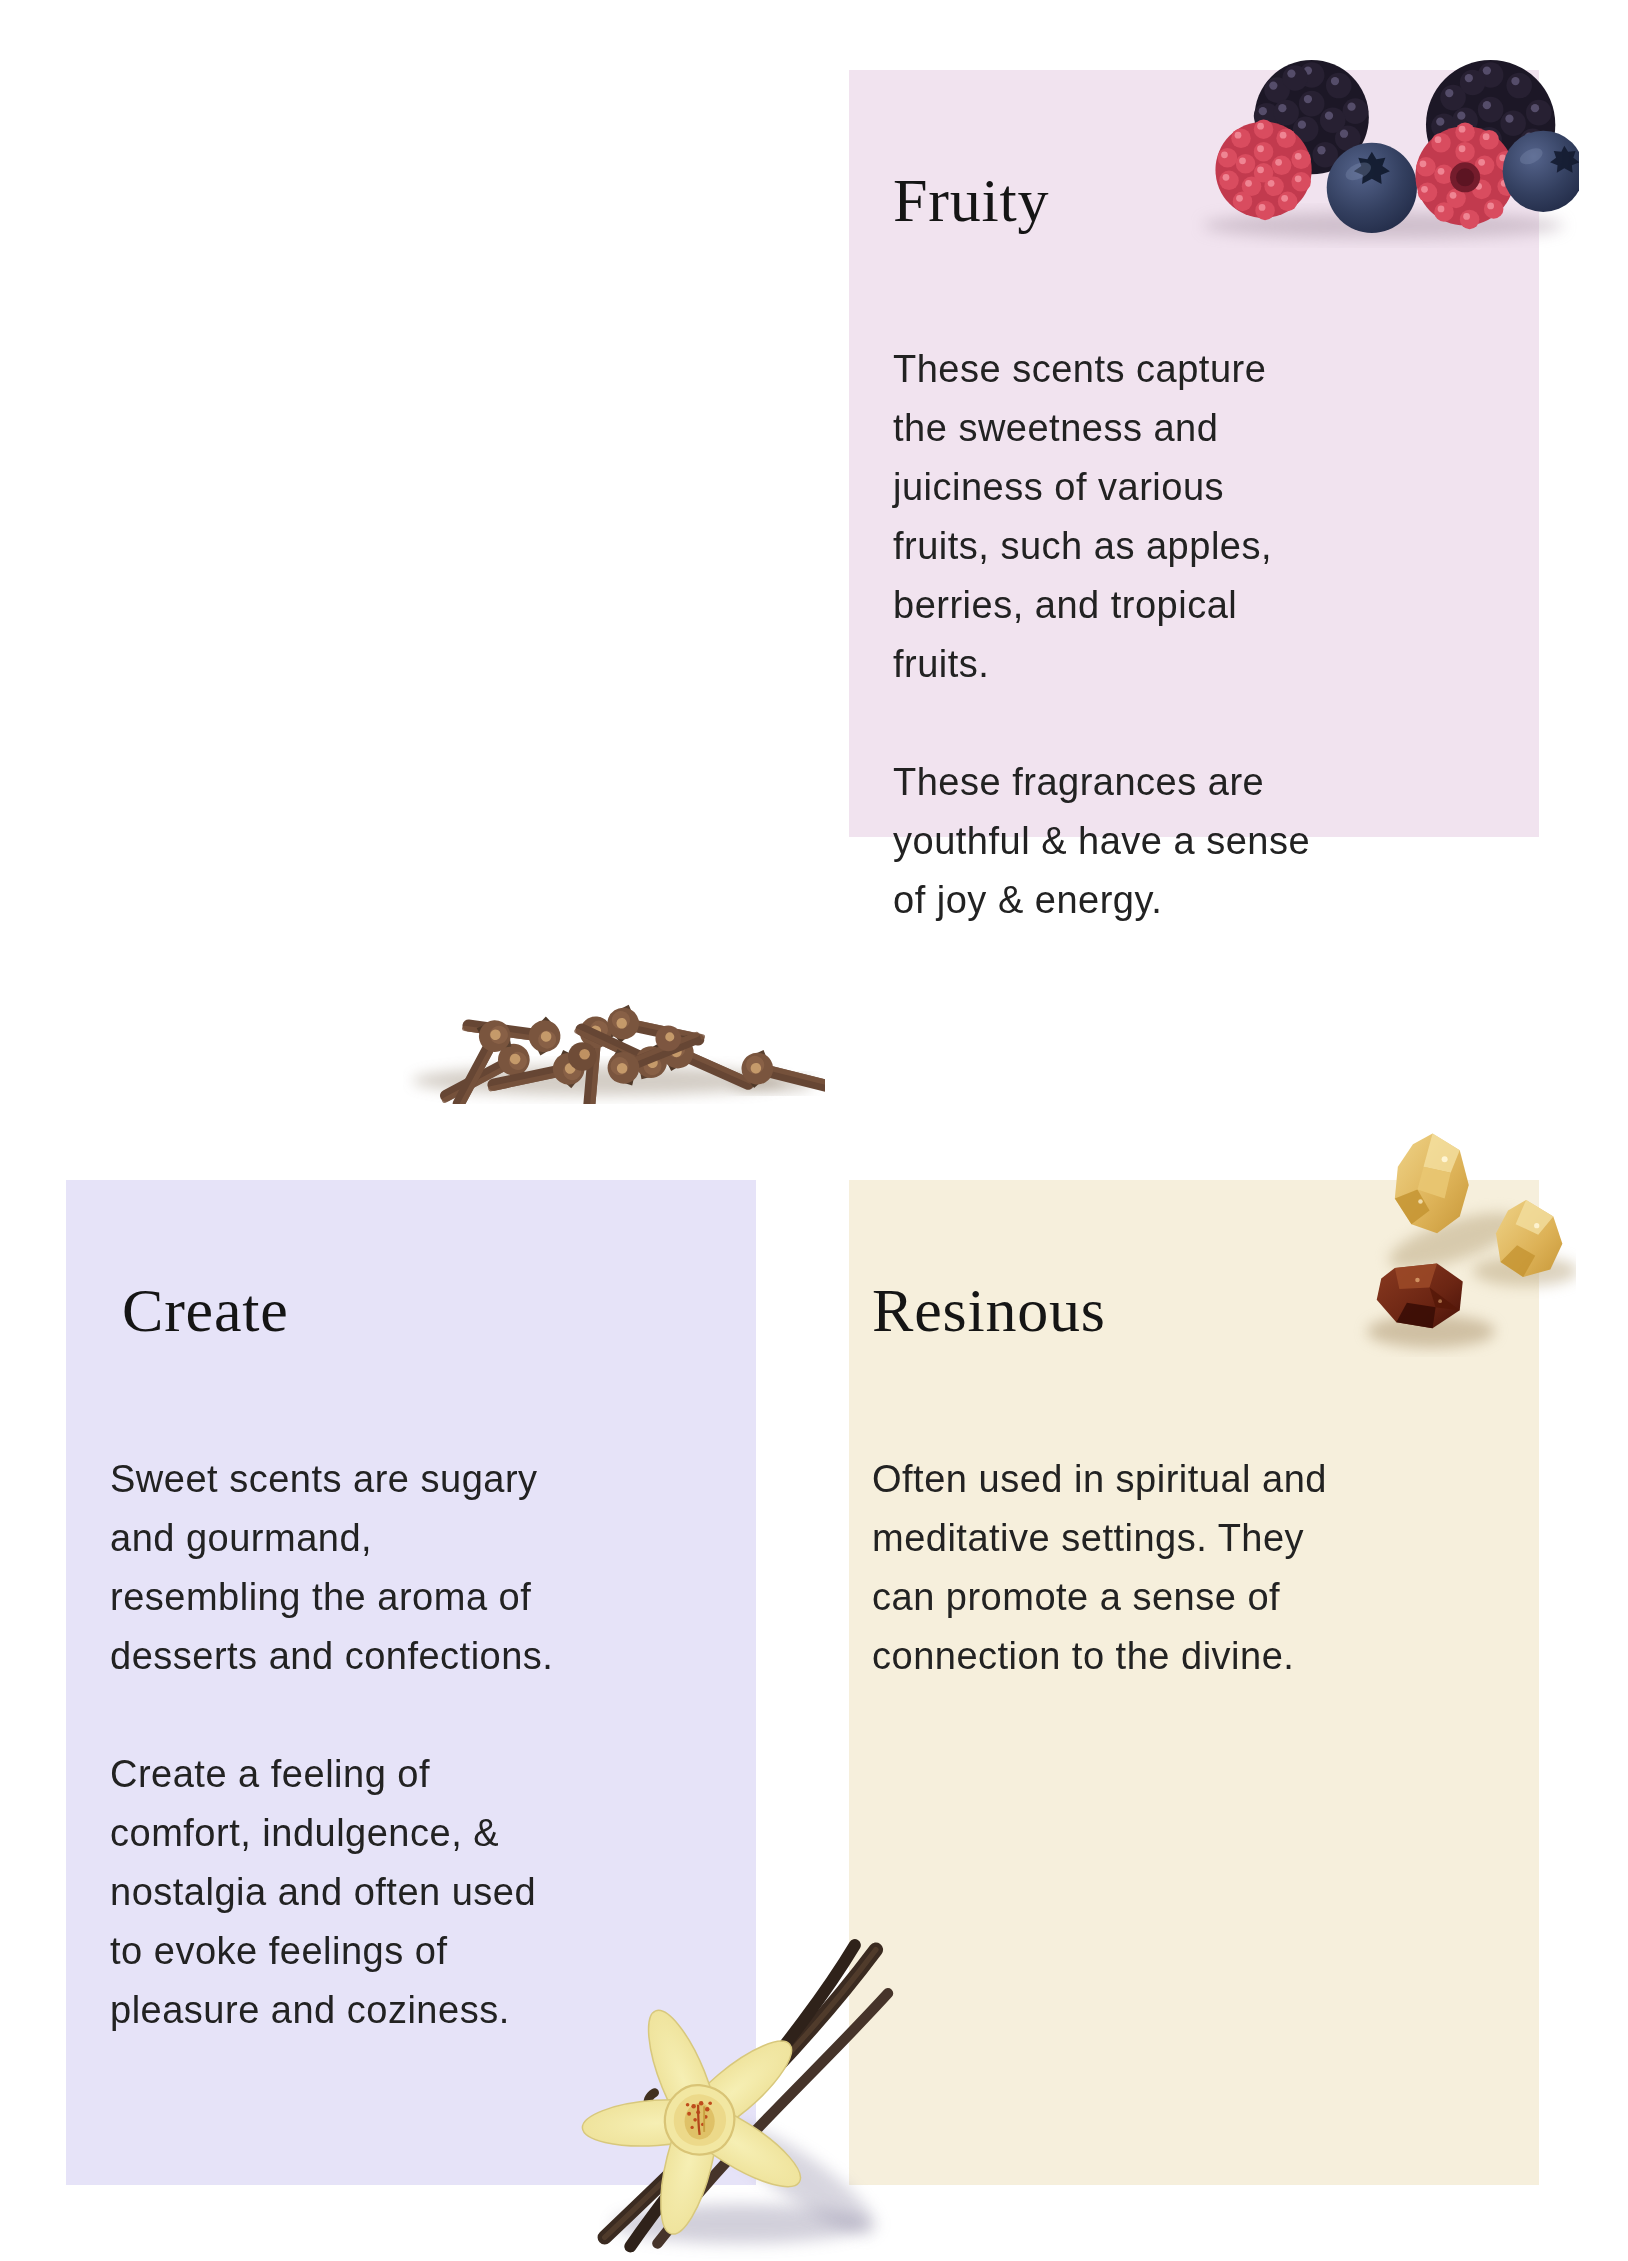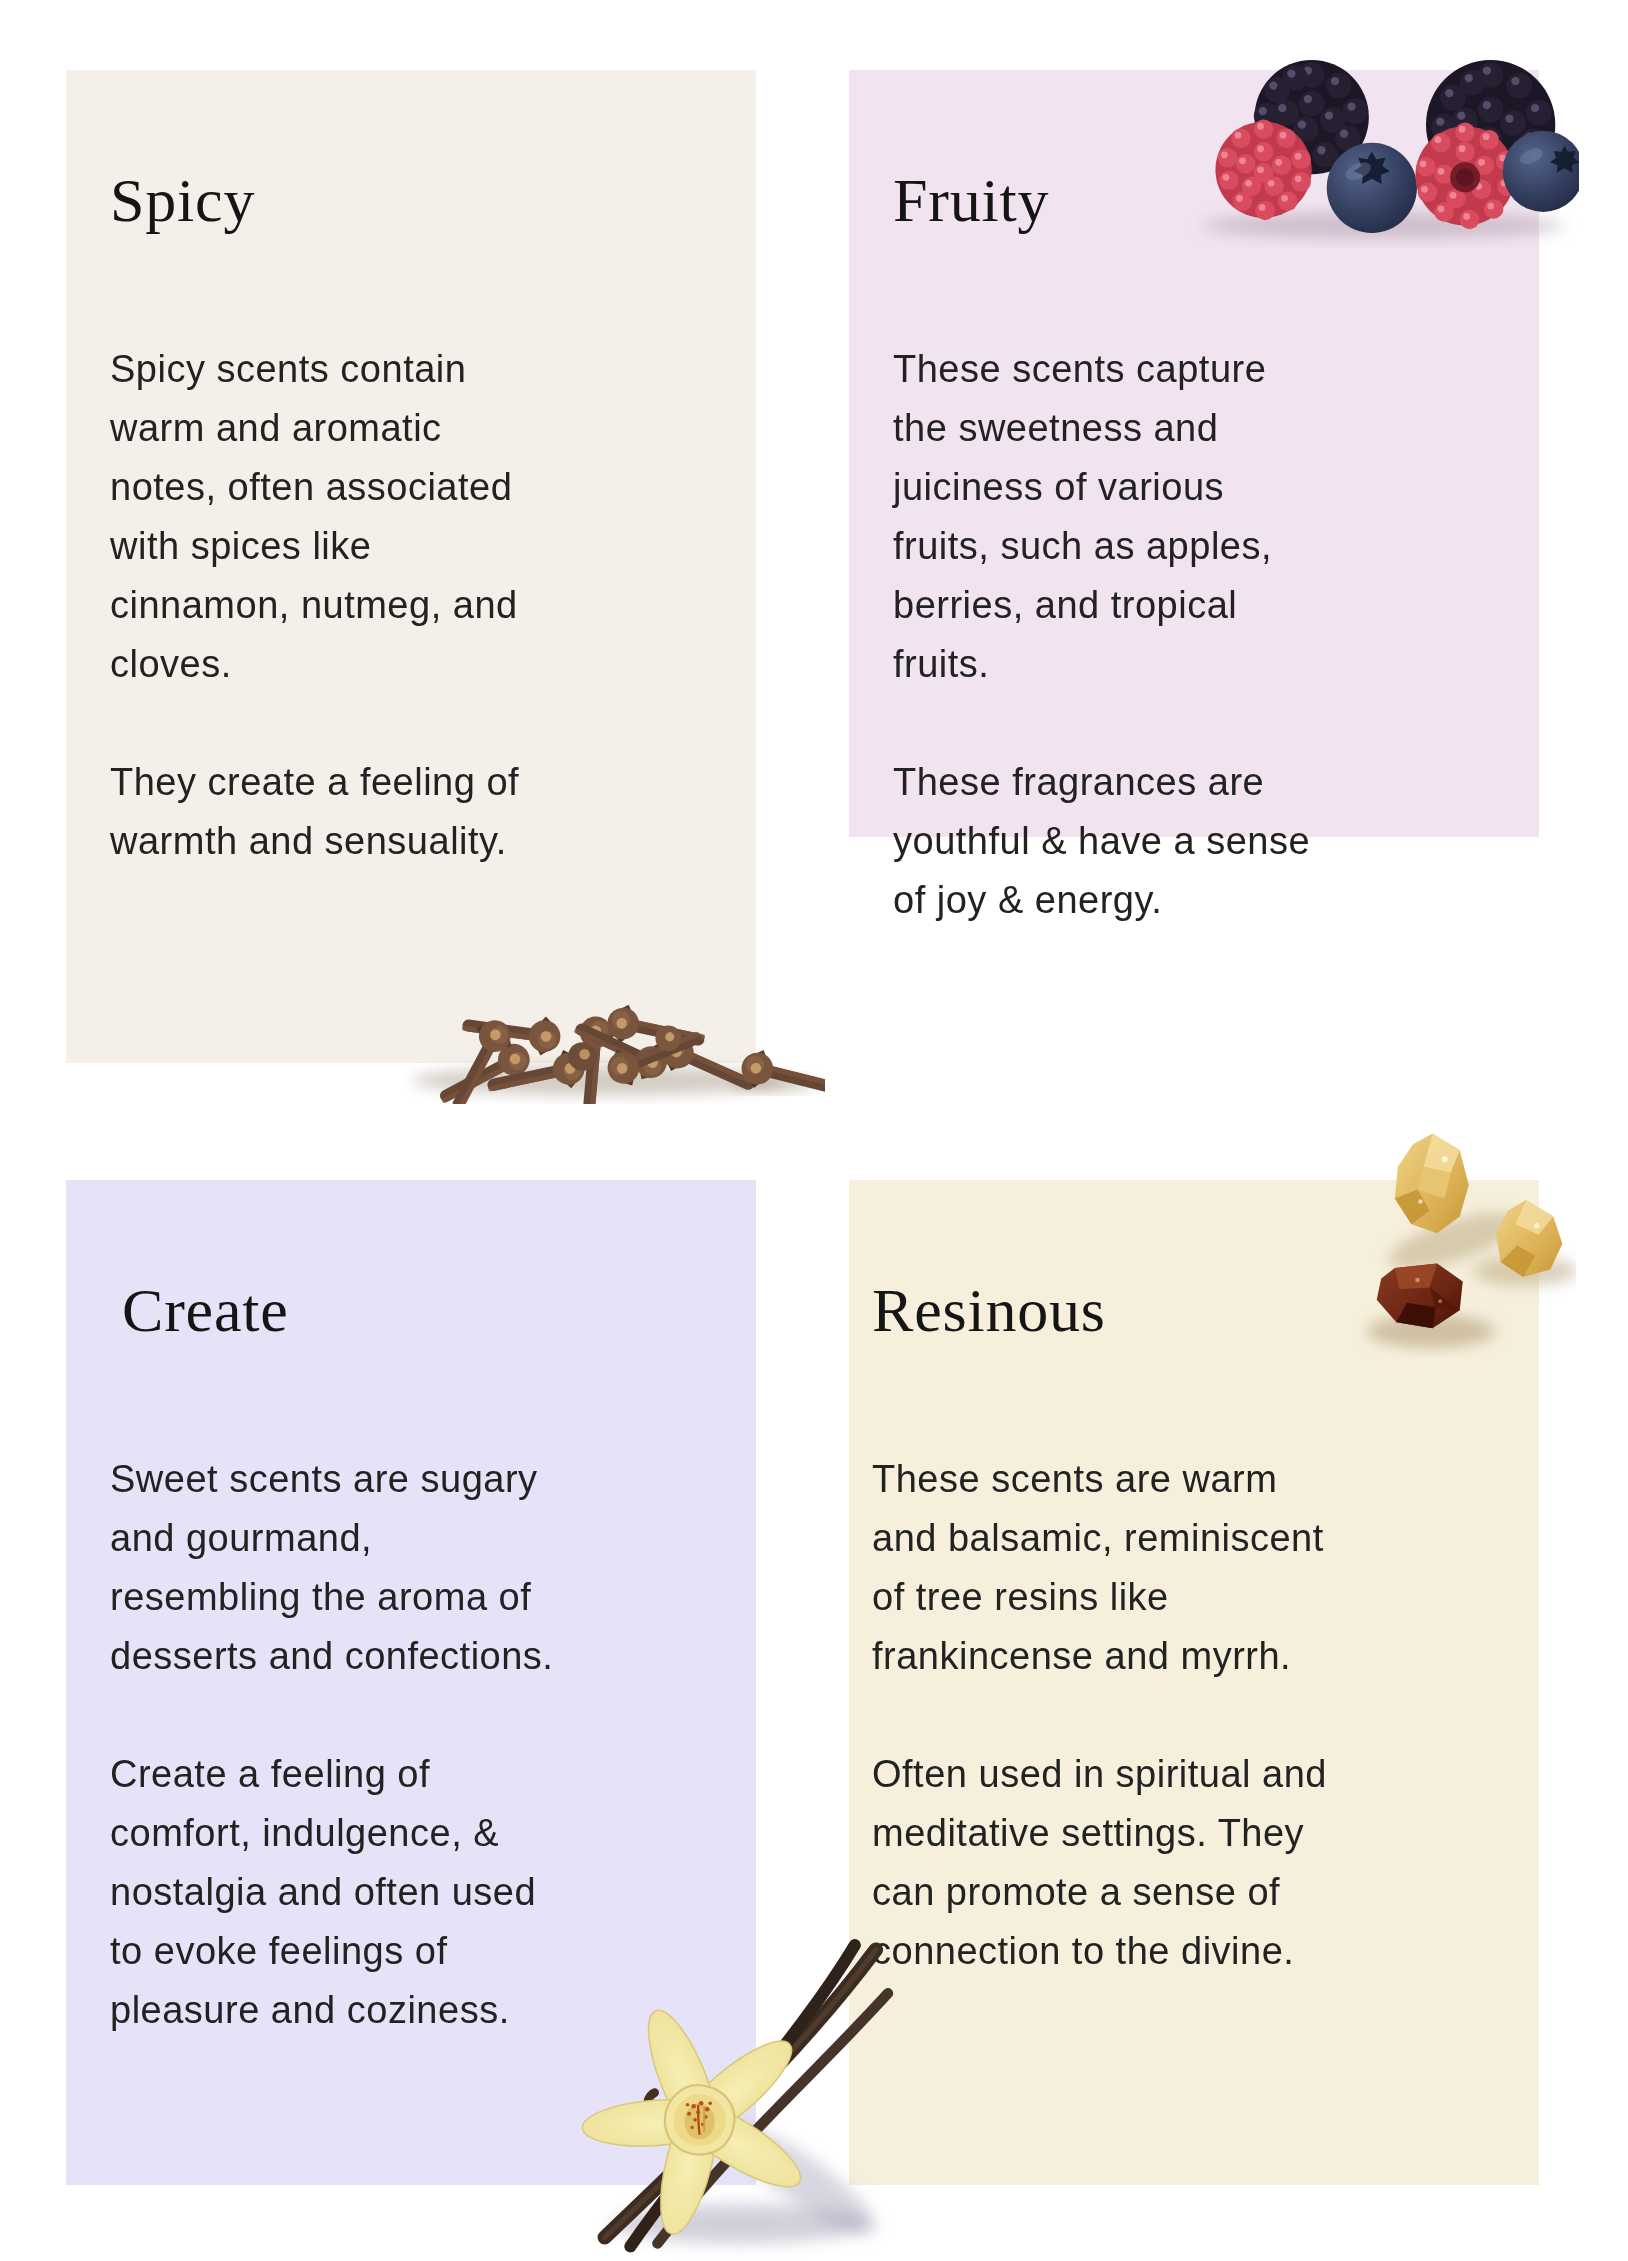--- a/index.html
+++ b/index.html
@@ -40,31 +40,20 @@
   .photo-cloves {left:403px;  top:966px; width:422px; height:138px;}
   .photo-berries{left:1191px; top:51px;   width:388px; height:197px;}
   .photo-resin  {left:1348px; top:1120px; width:228px; height:237px;}
   .photo-vanilla{left:552px;  top:1930px; width:345px; height:330px;}
 </style>
 </head>
 <body>
 
 <div class="page">
 
-  <section class="card card-spicy" style="background: rgb(244, 240, 233);">
-    <h2 class="card-title">Spicy</h2>
-    <p class="para">Spicy scents contain
-warm and aromatic
-notes, often associated
-with spices like
-cinnamon, nutmeg, and
-cloves.</p>
-    <p class="para">They create a feeling of
-warmth and sensuality.</p>
-  </section>
 
   <section class="card card-fruity" style="background: rgb(241, 227, 239);">
     <h2 class="card-title">Fruity</h2>
     <p class="para">These scents capture
 the sweetness and
 juiciness of various
 fruits, such as apples,
 berries, and tropical
 fruits.</p>
     <p class="para">These fragrances are
@@ -80,24 +69,20 @@
 desserts and confections.</p>
     <p class="para">Create a feeling of
 comfort, indulgence, &amp;
 nostalgia and often used
 to evoke feelings of
 pleasure and coziness.</p>
   </section>
 
   <section class="card card-resinous" style="background: rgb(246, 239, 220); padding-left: 23px;">
     <h2 class="card-title">Resinous</h2>
-    <p class="para">These scents are warm
-and balsamic, reminiscent
-of tree resins like
-frankincense and myrrh.</p>
     <p class="para">Often used in spiritual and
 meditative settings. They
 can promote a sense of
 connection to the divine.</p>
   </section>
 
   <div class="photo photo-cloves">
     <svg viewBox="0 0 560 183" xmlns="http://www.w3.org/2000/svg">
       <defs>
         <filter id="cl-s" x="-30%" y="-30%" width="160%" height="160%">

